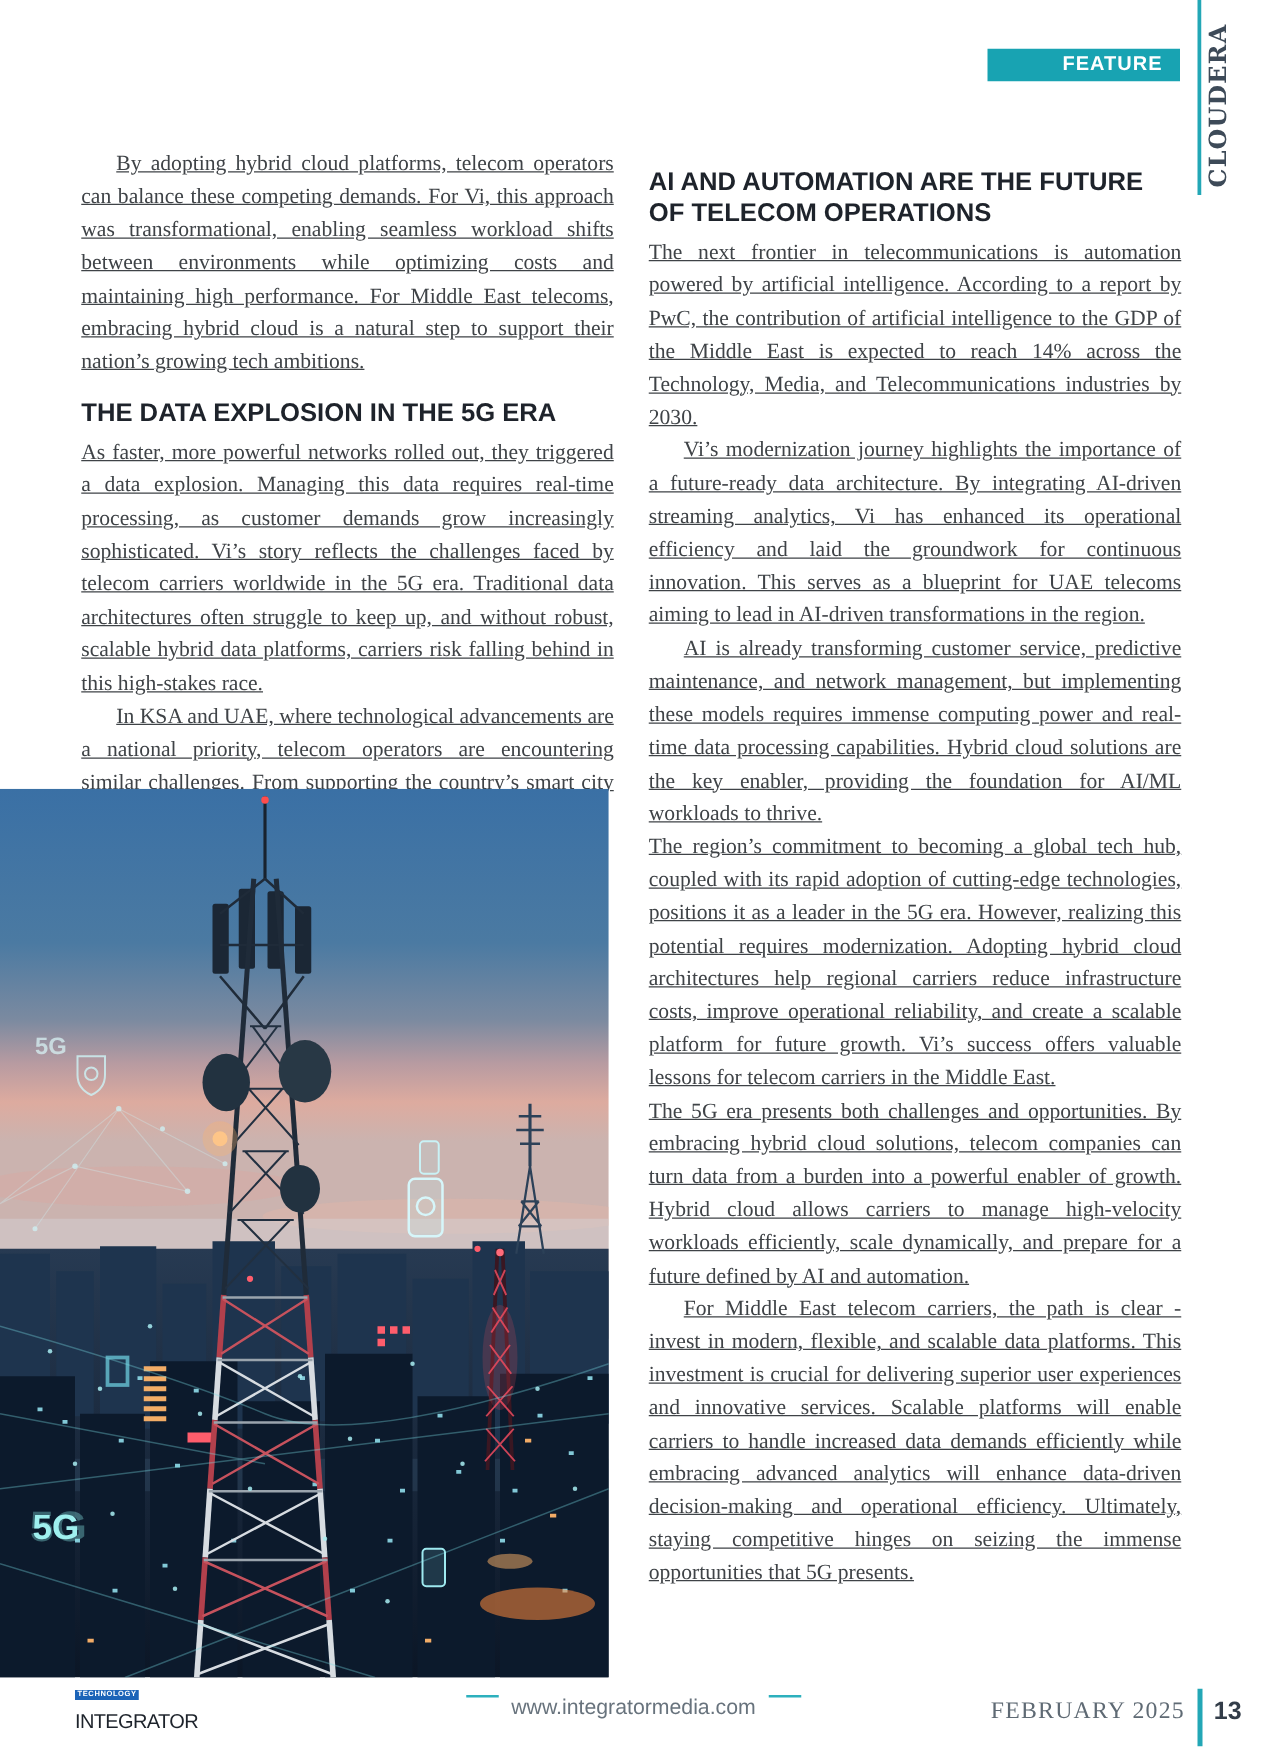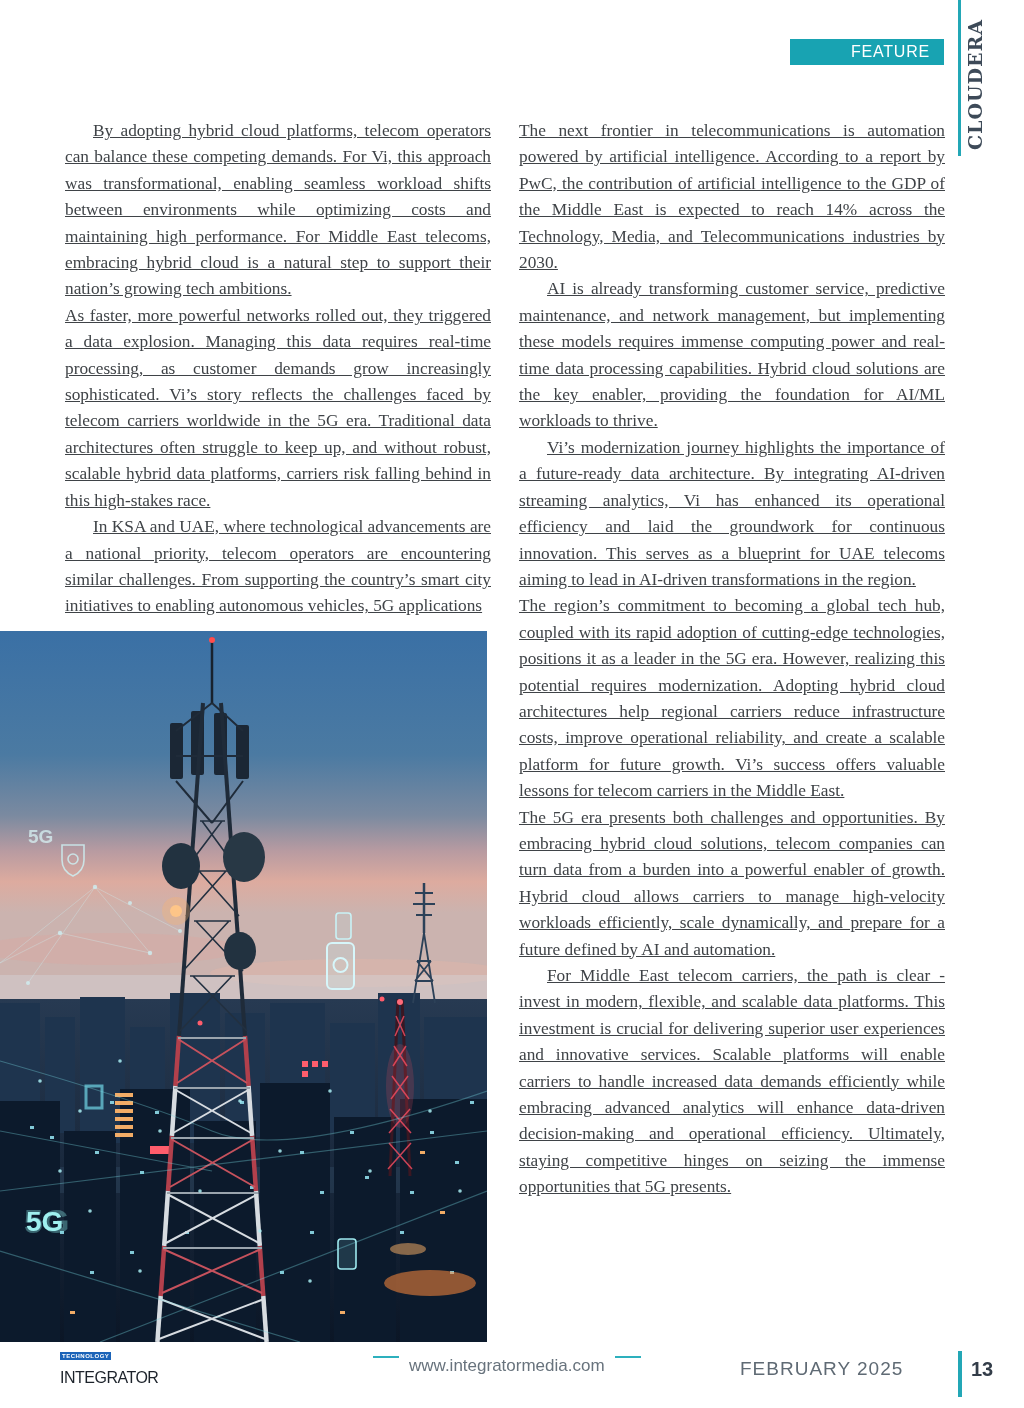--- a/index.html
+++ b/index.html
@@ -5,21 +5,21 @@
   * { margin:0; padding:0; box-sizing:border-box; }
   html,body { background:#ffffff; }
   .page {
     position:relative; width:1024px; height:1408px; background:#ffffff;
     overflow:hidden; font-family:"Liberation Serif", serif;
   }
   
   .feature-badge {
     position:absolute; left:790px; top:39px; width:154px; height:26px;
     background:#18a3b2; color:#ffffff; font-family:"Liberation Sans", sans-serif;
-    font-weight:400; font-size:16px; line-height:26px; letter-spacing:0.8px;
+    font-weight:700; font-size:16px; line-height:26px; letter-spacing:0.8px;
     text-align:right; padding-right:14px;
   }
   .side-rule {
     position:absolute; left:958px; top:0; width:3px; height:156px; background:#23a7b6;
   }
   .side-label {
     position:absolute; left:964px; top:36px; height:114px; width:34px;
     writing-mode:vertical-rl; transform:rotate(180deg);
     font-family:"DejaVu Serif", serif; font-size:19px; font-weight:600;
     letter-spacing:1px; color:#3d4a58; text-align:center;
@@ -52,22 +52,22 @@
     font-weight:400; letter-spacing:-0.5px; color:#1d232b; margin-top:10px;
   }
   .footer-site {
     position:absolute; left:373px; top:1356px; width:212px;
     display:flex; align-items:flex-start; gap:10px;
     font-family:"Liberation Sans", sans-serif; font-size:17px; color:#68737d;
     white-space:nowrap;
   }
   .footer-site .dash { width:26px; height:2px; background:#2db0bd; flex:0 0 auto; }
   .footer-date {
-    position:absolute; left:740px; top:1358px; width:208px; text-align:left;
-    font-family:Liberation Sans, sans-serif; font-size:19px; letter-spacing:1px;
+    position:absolute; left:740px; top:1358px; width:208px; text-align:right;
+    font-family:Liberation Serif, serif; font-size:19px; letter-spacing:1px;
     color:#5f6a74;
   }
   .footer-bar {
     position:absolute; left:958px; top:1351px; width:4px; height:46px; background:#23a7b6;
   }
   .footer-page {
     position:absolute; left:971px; top:1358px;
     font-family:"Liberation Sans", sans-serif; font-size:20px; font-weight:700;
     color:#333d49;
     text-align:right;
@@ -77,28 +77,30 @@
 <body>
 
 <div class="page">
 
   <div class="feature-badge">FEATURE</div>
   <div class="side-rule"></div>
   <div class="side-label">CLOUDERA</div>
 
   <div class="col col-left">
     <p class="indent">By adopting hybrid cloud platforms, telecom operators can balance these competing demands. For Vi, this approach was transformational, enabling seamless workload shifts between environments while optimizing costs and maintaining high performance. For Middle East telecoms, embracing hybrid cloud is a natural step to support their nation’s growing tech ambitions.</p>
+    <h2>THE DATA EXPLOSION IN THE 5G ERA</h2>
     <p>As faster, more powerful networks rolled out, they triggered a data explosion. Managing this data requires real-time processing, as customer demands grow increasingly sophisticated. Vi’s story reflects the challenges faced by telecom carriers worldwide in the 5G era. Traditional data architectures often struggle to keep up, and without robust, scalable hybrid data platforms, carriers risk falling behind in this high-stakes race.</p>
     <p class="indent">In KSA and UAE, where technological advancements are a national priority, telecom operators are encountering similar challenges. From supporting the country’s smart city initiatives to enabling autonomous vehicles, 5G applications</p>
   </div>
 
   <div class="col col-right">
+    <h2>AI AND AUTOMATION ARE THE FUTURE OF TELECOM OPERATIONS</h2>
     <p>The next frontier in telecommunications is automation powered by artificial intelligence. According to a report by PwC, the contribution of artificial intelligence to the GDP of the Middle East is expected to reach 14% across the Technology, Media, and Telecommunications industries by 2030.</p>
+    <p class="indent">Vi’s modernization journey highlights the importance of a future-ready data architecture. By integrating AI-driven streaming analytics, Vi has enhanced its operational efficiency and laid the groundwork for continuous innovation. This serves as a blueprint for UAE telecoms aiming to lead in AI-driven transformations in the region.</p>
     <p class="indent">AI is already transforming customer service, predictive maintenance, and network management, but implementing these models requires immense computing power and real-time data processing capabilities. Hybrid cloud solutions are the key enabler, providing the foundation for AI/ML workloads to thrive.</p>
-    <p class="indent">Vi’s modernization journey highlights the importance of a future-ready data architecture. By integrating AI-driven streaming analytics, Vi has enhanced its operational efficiency and laid the groundwork for continuous innovation. This serves as a blueprint for UAE telecoms aiming to lead in AI-driven transformations in the region.</p>
     <p>The region’s commitment to becoming a global tech hub, coupled with its rapid adoption of cutting-edge technologies, positions it as a leader in the 5G era. However, realizing this potential requires modernization. Adopting hybrid cloud architectures help regional carriers reduce infrastructure costs, improve operational reliability, and create a scalable platform for future growth. Vi’s success offers valuable lessons for telecom carriers in the Middle East.</p>
     <p>The 5G era presents both challenges and opportunities. By embracing hybrid cloud solutions, telecom companies can turn data from a burden into a powerful enabler of growth. Hybrid cloud allows carriers to manage high-velocity workloads efficiently, scale dynamically, and prepare for a future defined by AI and automation.</p>
     <p class="indent">For Middle East telecom carriers, the path is clear - invest in modern, flexible, and scalable data platforms. This investment is crucial for delivering superior user experiences and innovative services. Scalable platforms will enable carriers to handle increased data demands efficiently while embracing advanced analytics will enhance data-driven decision-making and operational efficiency. Ultimately, staying competitive hinges on seizing the immense opportunities that 5G presents.</p>
   </div>
 
   <svg class="photo" viewBox="0 0 487 711" preserveAspectRatio="none">
     <defs>
       <linearGradient id="sky" x1="0" y1="0" x2="0" y2="1">
         <stop offset="0" stop-color="#3a70a5"></stop>
         <stop offset="0.28" stop-color="#4b7aa2"></stop>

